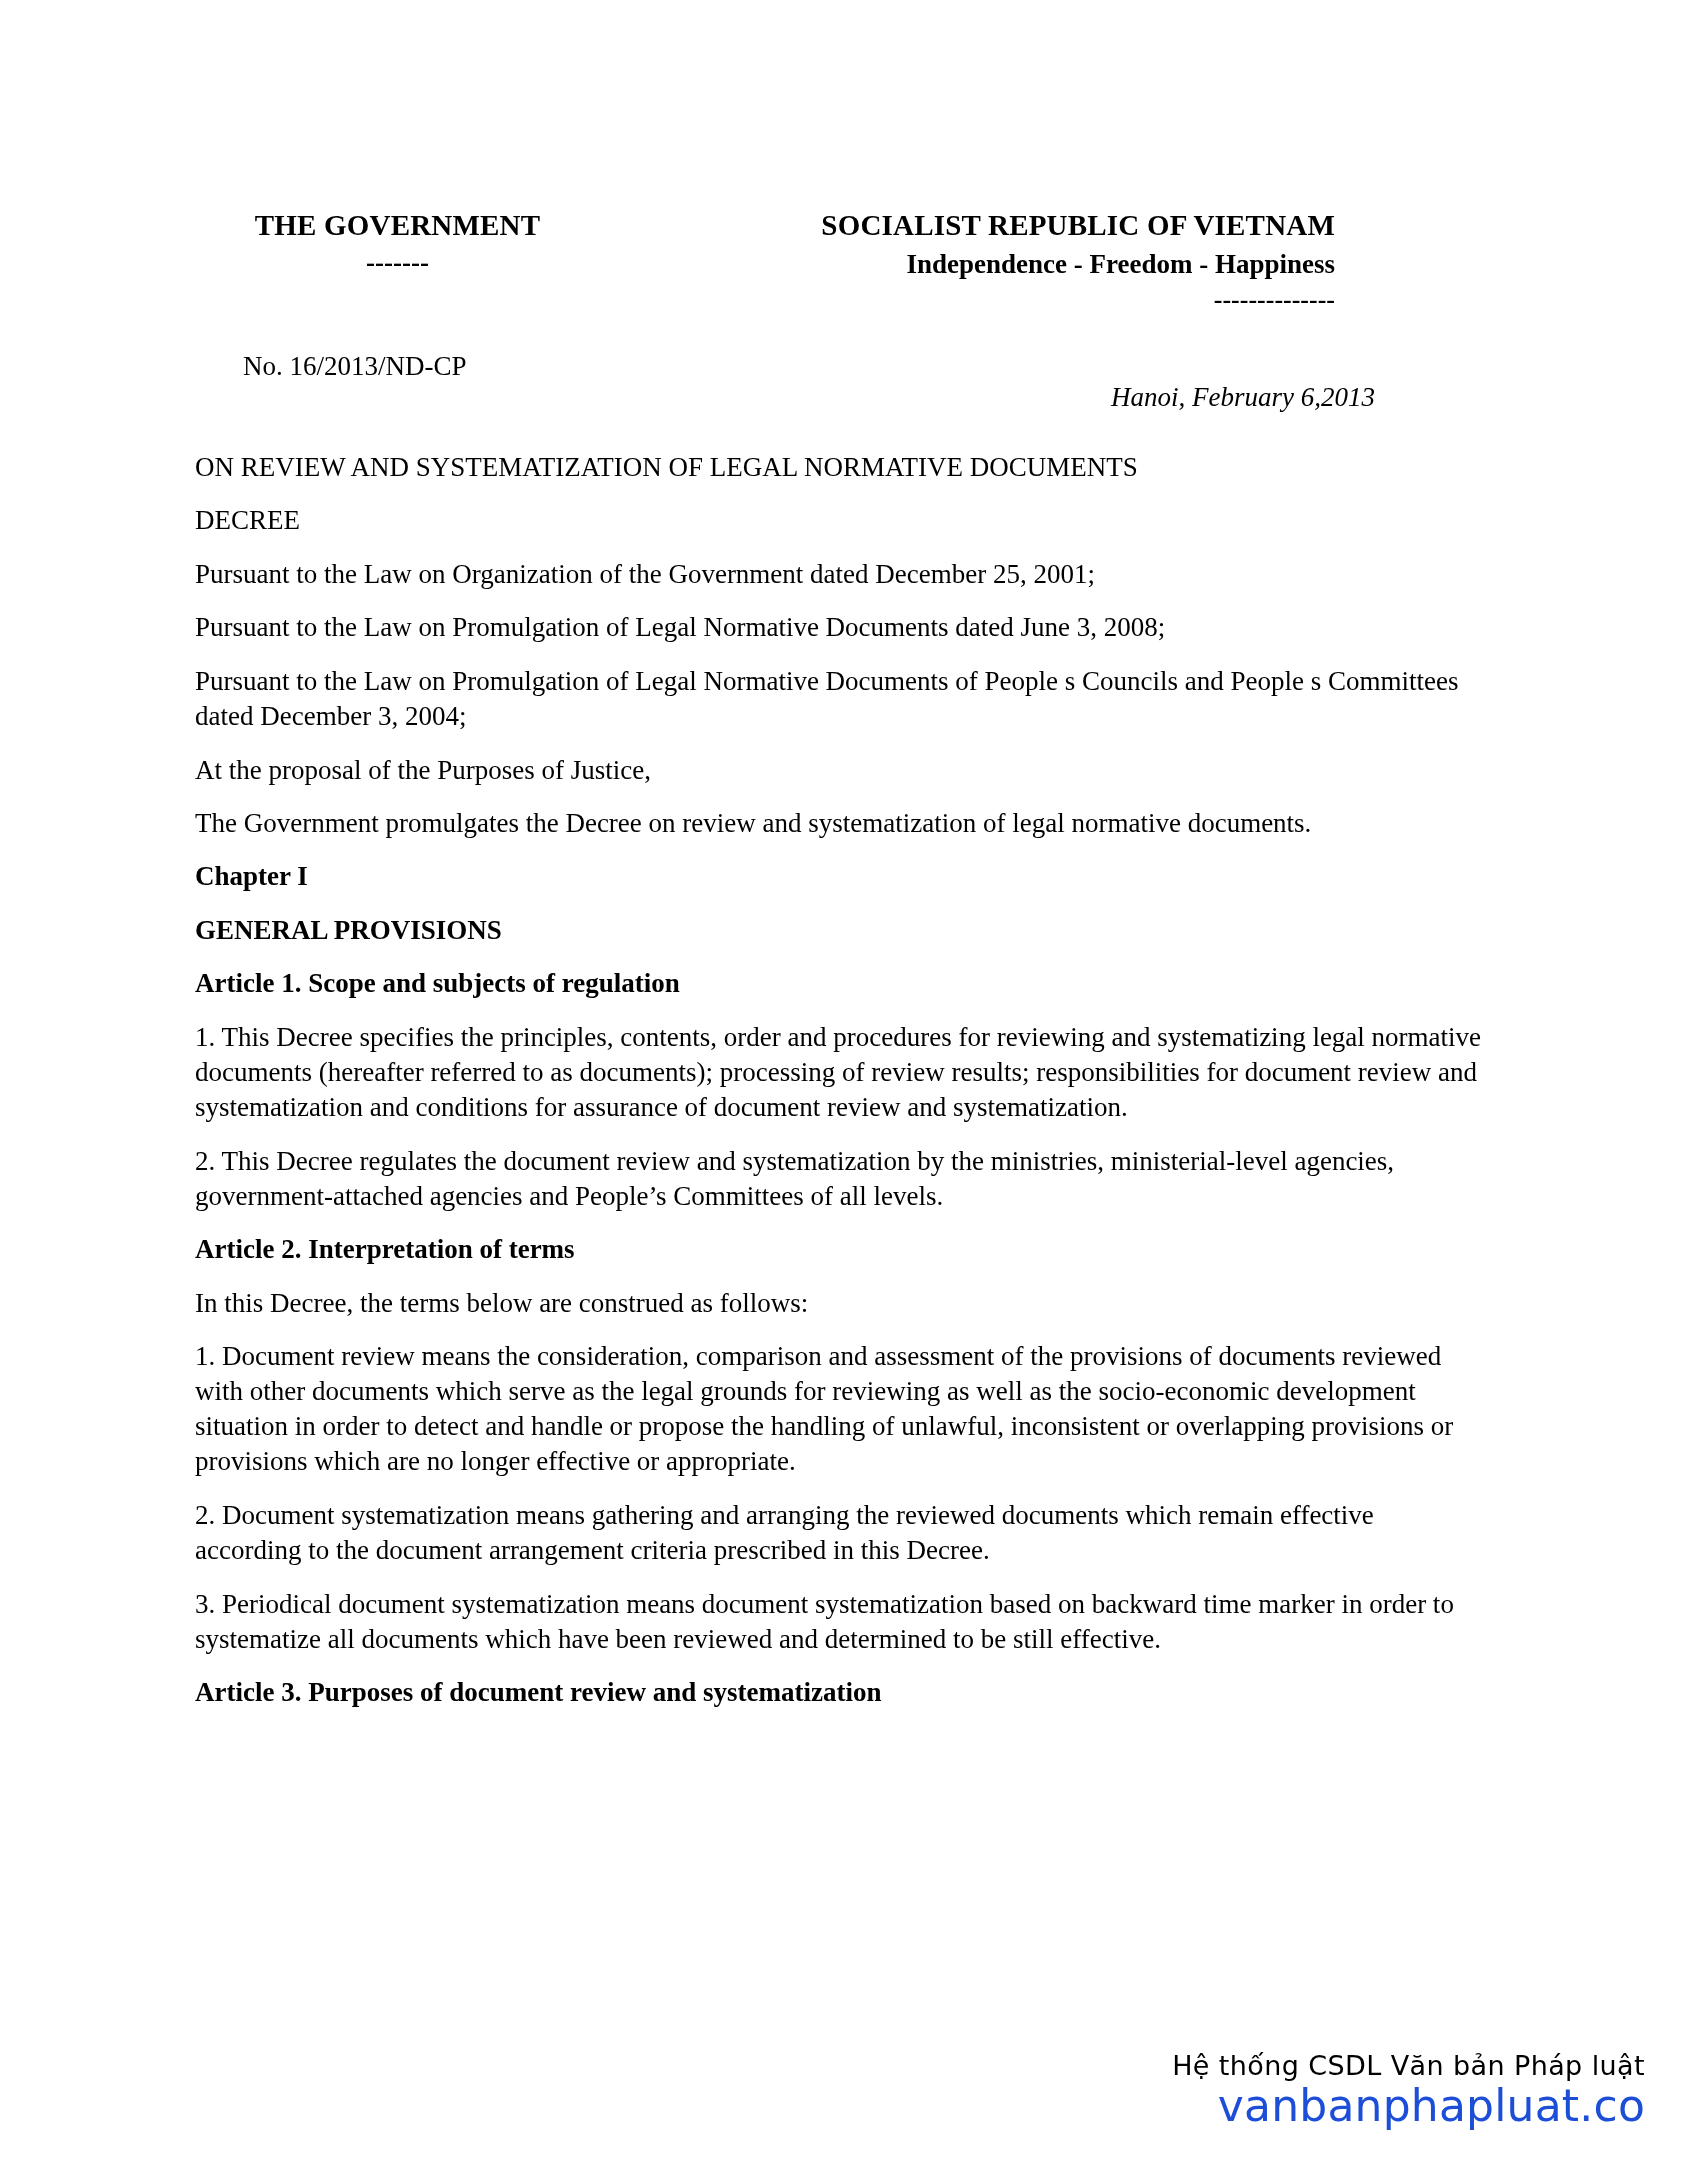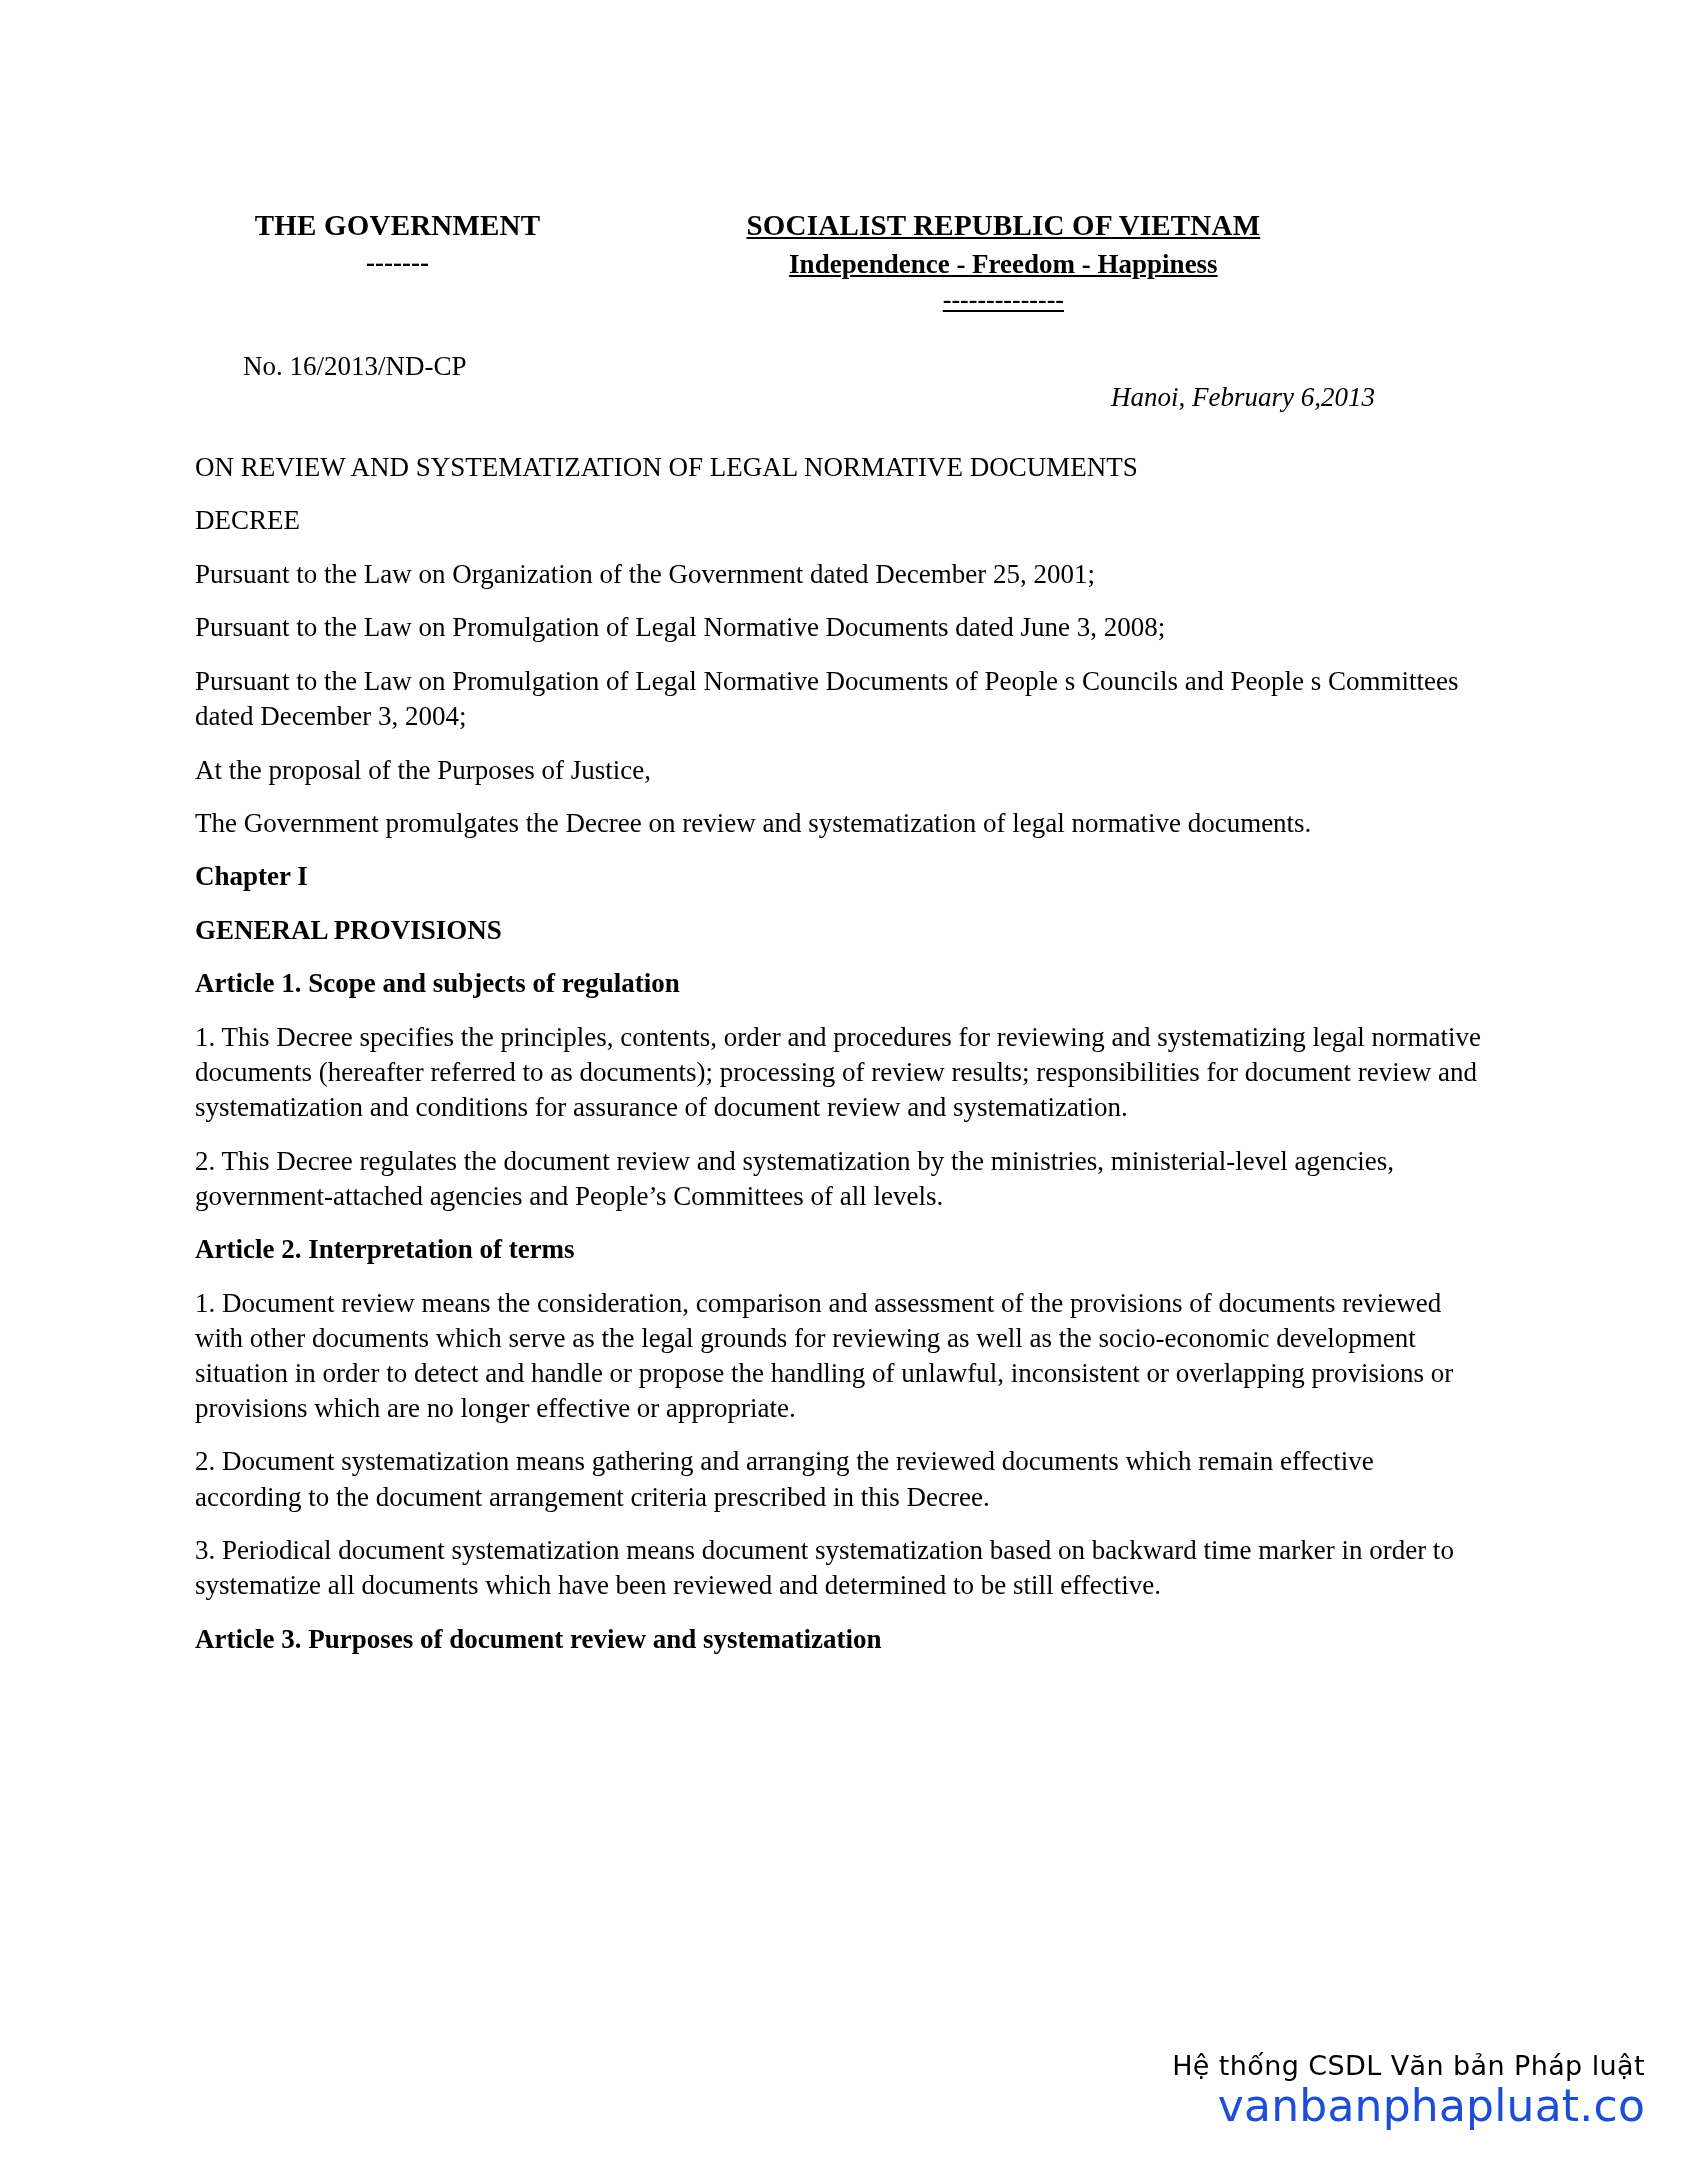--- a/index.html
+++ b/index.html
@@ -30,22 +30,21 @@
     align-items: flex-start;
   }
   .masthead-left {
     width: 562px;
     margin-left: 132px;
     text-align: center;
   }
   .masthead-right {
     width: 702px;
     margin-left: 8.8px;
-    text-align: center;
-    text-decoration: underline;
+    text-align: right;
   }
   .org-name {
     font-weight: bold;
     font-size: 29px;
     letter-spacing: 0.2px;
     line-height: 1.15;
     white-space: nowrap;
   }
   .rule-dashes {
     font-weight: bold;
@@ -175,20 +174,21 @@
     <p class="para">The Government promulgates the Decree on review and systematization of legal normative documents.</p>
 
     <div class="heading-bold">Chapter I</div>
     <div class="heading-bold">GENERAL PROVISIONS</div>
 
     <div class="heading-bold">Article 1. Scope and subjects of regulation</div>
     <p class="para">1. This Decree specifies the principles, contents, order and procedures for reviewing and systematizing legal normative documents (hereafter referred to as documents); processing of review results; responsibilities for document review and systematization and conditions for assurance of document review and systematization.</p>
     <p class="para">2. This Decree regulates the document review and systematization by the ministries, ministerial-level agencies, government-attached agencies and People’s Committees of all levels.</p>
 
     <div class="heading-bold">Article 2. Interpretation of terms</div>
+    <p class="para">In this Decree, the terms below are construed as follows:</p>
     <p class="para">1. Document review means the consideration, comparison and assessment of the provisions of documents reviewed with other documents which serve as the legal grounds for reviewing as well as the socio-economic development situation in order to detect and handle or propose the handling of unlawful, inconsistent or overlapping provisions or provisions which are no longer effective or appropriate.</p>
     <p class="para">2. Document systematization means gathering and arranging the reviewed documents which remain effective according to the document arrangement criteria prescribed in this Decree.</p>
     <p class="para">3. Periodical document systematization means document systematization based on backward time marker in order to systematize all documents which have been reviewed and determined to be still effective.</p>
 
     <div class="heading-bold">Article 3. Purposes of document review and systematization</div>
 
   </div>
 
   <div class="watermark">
     <div class="wm-line1">Hệ thống CSDL  Văn bản Pháp luật</div>

